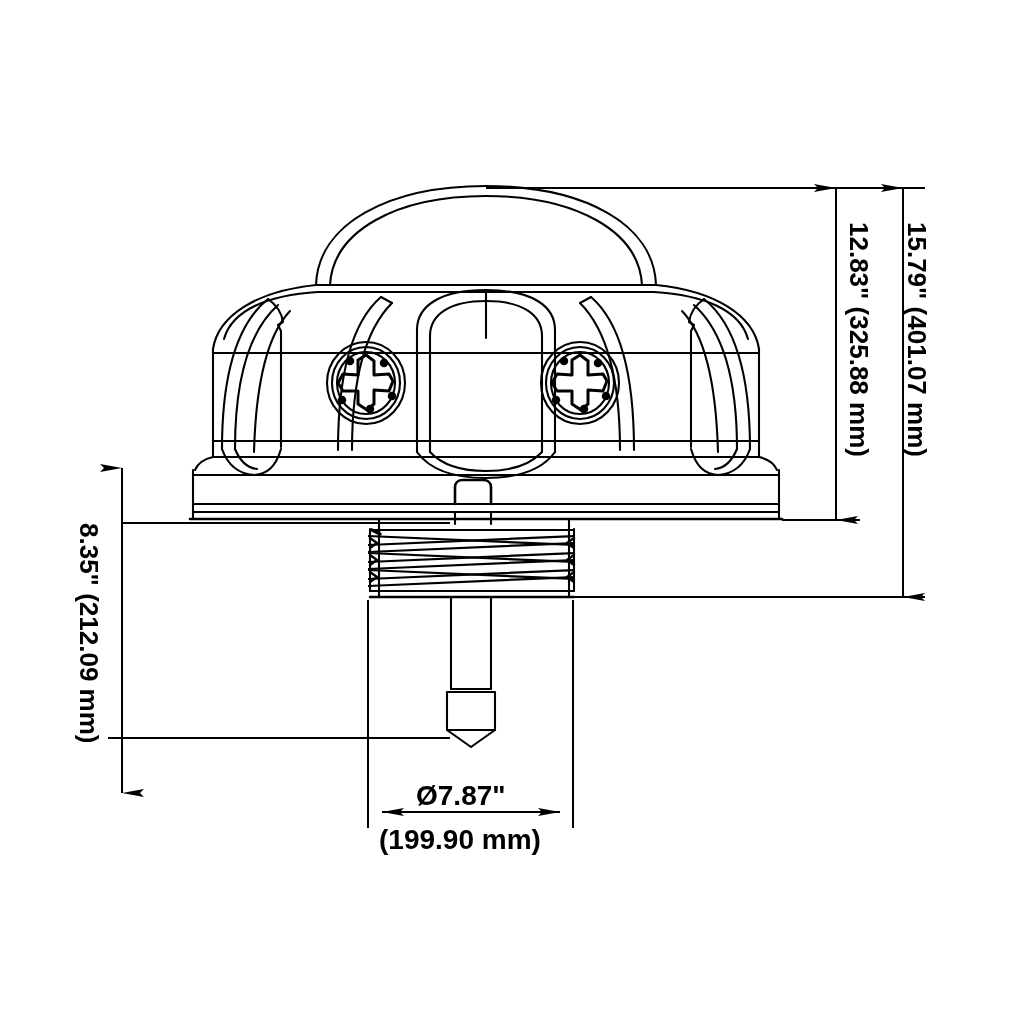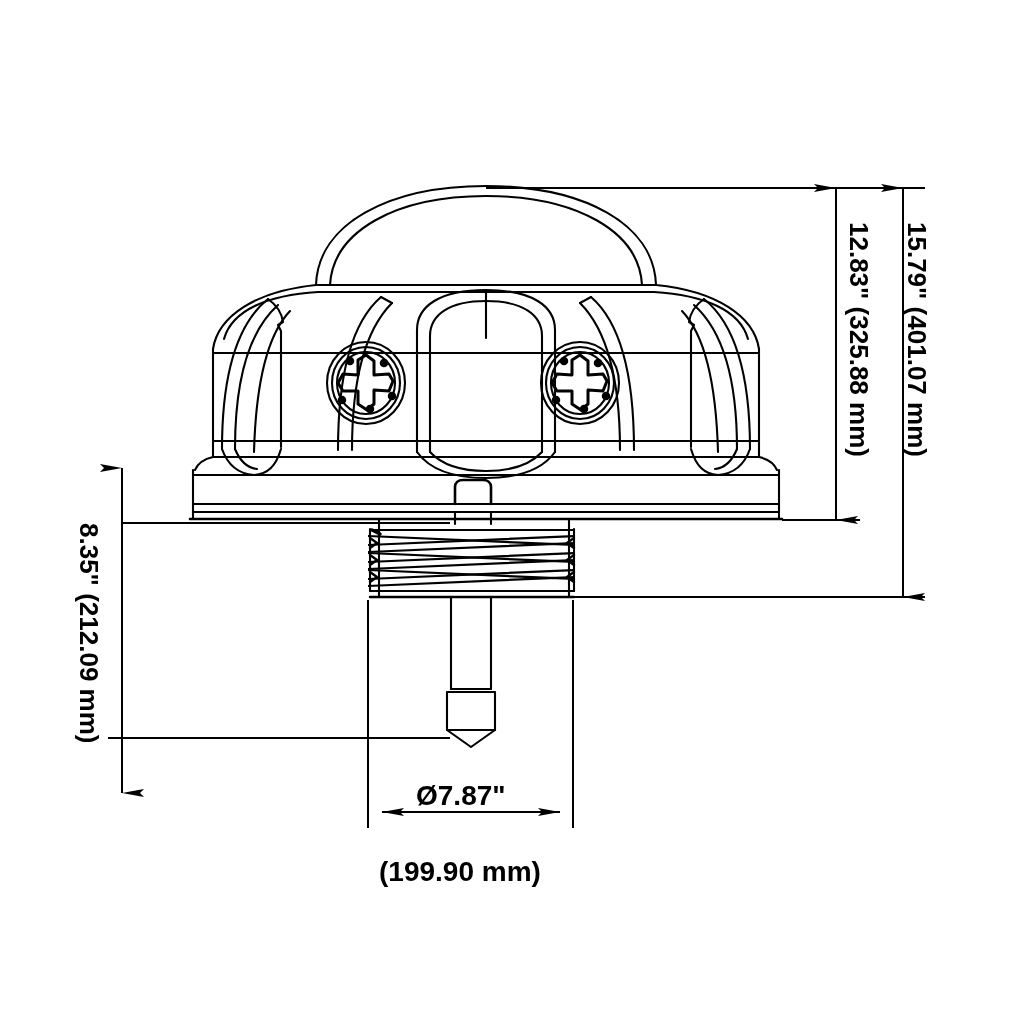--- a/index.html
+++ b/index.html
@@ -58,21 +58,20 @@
     position: absolute;
     left: 416px;
     top: 782px;
     font-size: 28px;
   }
   #text-diam-mm {
     position: absolute;
     left: 379px;
     top: 826px;
     font-size: 28px;
-    margin-top: 32px;
   }
 </style>
 </head>
 <body>
 
 <div id="drawing-root">
 
   <svg id="drawing-svg" viewBox="0 0 1024 1024">
     <defs>
       <marker id="arrDown" markerWidth="10" markerHeight="22" refX="5" refY="22" orient="auto" markerUnits="userSpaceOnUse">

